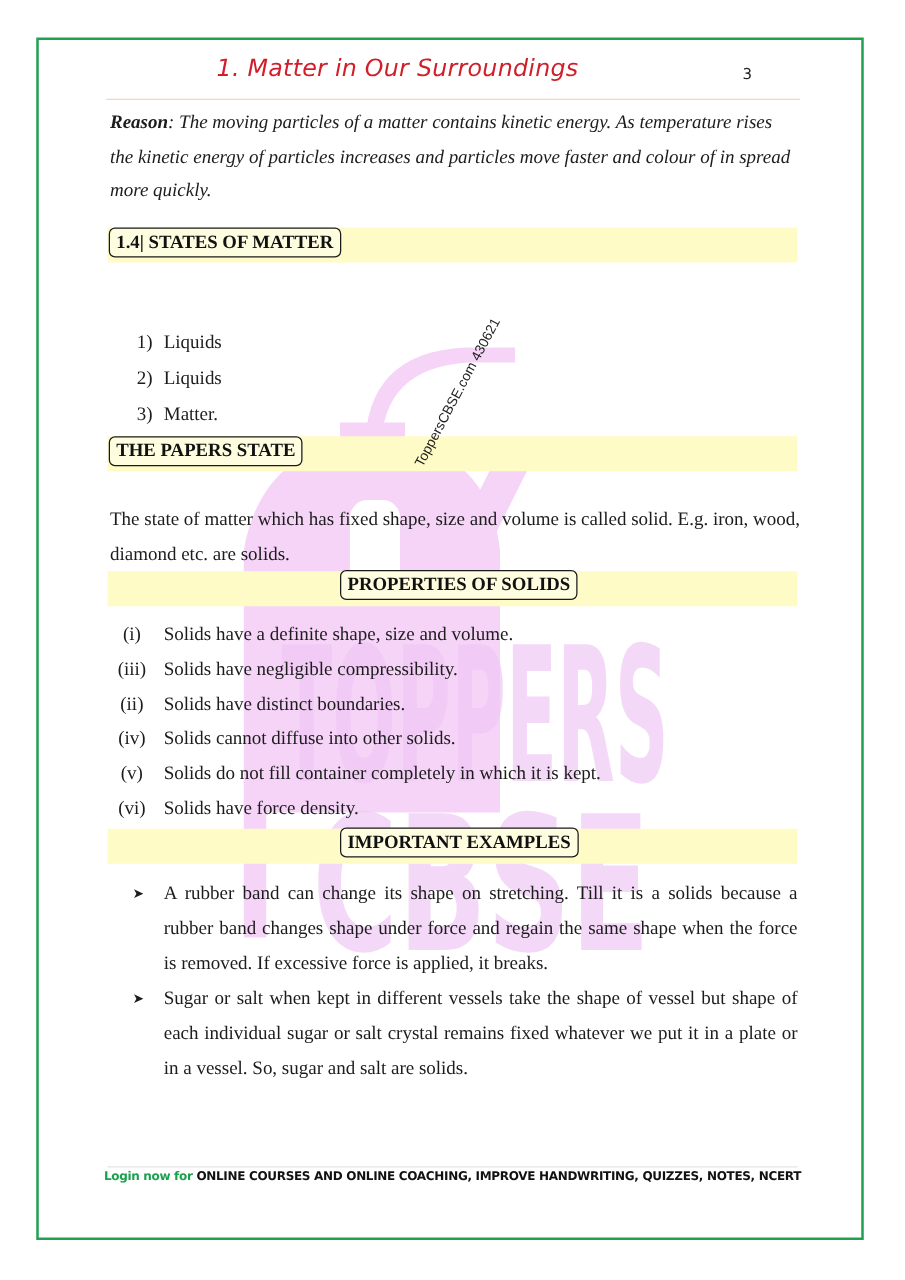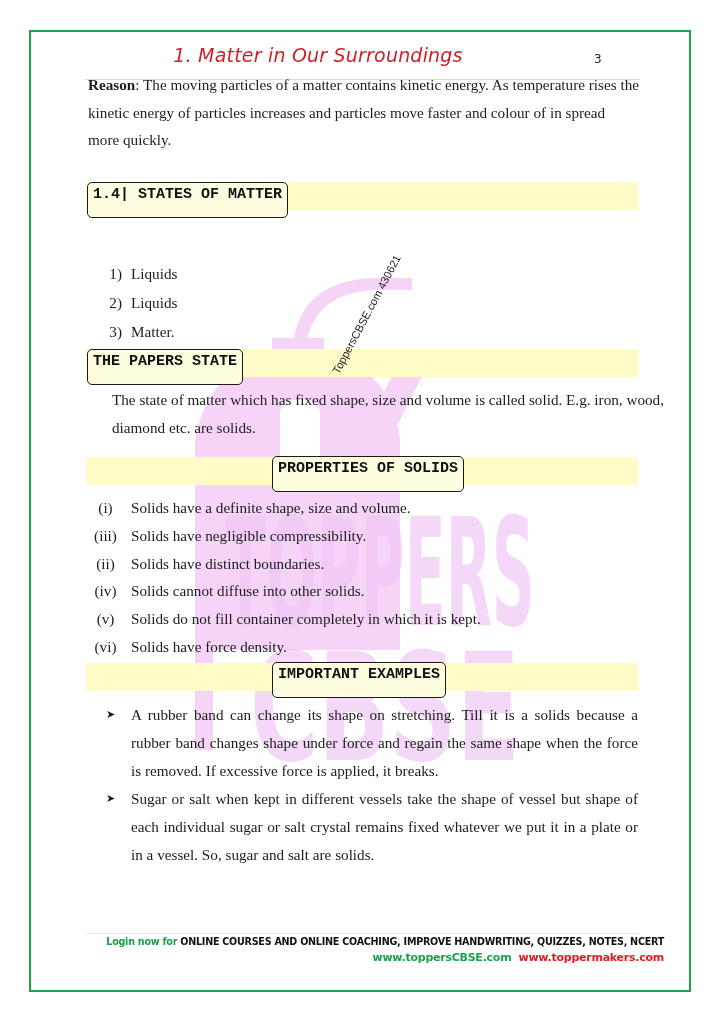--- a/index.html
+++ b/index.html
@@ -6,32 +6,32 @@
     body { width: 724px; height: 1024px; position: relative; overflow: hidden; font-family: "DejaVu Serif", serif; color: #1a1a1a; }
     .page-border { position: absolute; left: 29px; top: 30px; width: 662px; height: 962px; border: 2px solid #22a052; box-sizing: border-box; }
     .watermark { position: absolute; left: 0; top: 0; width: 724px; height: 1024px; pointer-events: none; z-index: 0; }
     .content { position: absolute; left: 0; top: 0; width: 724px; height: 1024px; z-index: 1; }
     .header-title { position: absolute; left: 0; width: 636px; top: 44px; text-align: center; font-family: "DejaVu Sans", sans-serif; font-style: italic; color: #d01f2a; font-size: 19px; letter-spacing: 0.2px; }
     .page-number { position: absolute; left: 594px; top: 52px; font-family: "DejaVu Sans", sans-serif; font-size: 12px; color: #222; }
     .header-rule { position: absolute; left: 85px; top: 79px; width: 555px; height: 0; border-top: 1.5px solid #f2d5bd; }
     .para { position: absolute; left: 88px; width: 552px; font-family: "Liberation Serif", serif; font-size: 15.2px; line-height: 27.5px; color: #1c1c1c; }
     .para b { font-weight: bold; }
     .band { position: absolute; left: 86px; width: 552px; height: 28px; background: #fffbc7; }
-    .heading-box { position: absolute; height: 36px; border: 1.6px solid #1a1a1a; border-radius: 5px; background: #fffde0; font-family: Liberation Mono, monospace; font-weight: bold; font-size: 15px; line-height: 23px; padding: 0 5px; box-sizing: border-box; white-space: nowrap; color: #111; }
+    .heading-box { position: absolute; height: 24px; border: 1.6px solid #1a1a1a; border-radius: 5px; background: #fffde0; font-family: Liberation Serif, serif; font-weight: bold; font-size: 15px; line-height: 23px; padding: 0 5px; box-sizing: border-box; white-space: nowrap; color: #111; }
     .num-list { position: absolute; left: 88px; width: 520px; list-style: none; margin: 0; padding: 0; font-family: "Liberation Serif", serif; font-size: 15.2px; color: #1c1c1c; }
     .num-list li { height: 29px; line-height: 29px; position: relative; }
     .num-list .marker { position: absolute; width: 34px; text-align: right; left: 0; }
     .num-list .txt { position: absolute; left: 43px; }
     .roman-list li { height: 27.8px; line-height: 27.8px; }
     .roman-list .marker { width: 35px; text-align: center; }
     .bullet-list { position: absolute; left: 104px; width: 534px; list-style: none; margin: 0; padding: 0; font-family: "Liberation Serif", serif; font-size: 15.2px; line-height: 28px; color: #1c1c1c; }
     .bullet-list li { position: relative; padding-left: 27px; text-align: justify; }
     .bullet-list .arrow { position: absolute; left: 2px; top: 0; font-size: 11px; font-family: "DejaVu Sans", sans-serif; }
     .footer-rule { position: absolute; left: 86px; top: 933px; width: 552px; border-top: 1px solid #e5e5e5; }
-    .footer { position: absolute; left: 60px; width: 604px; top: 935px; text-align: right; font-family: "DejaVu Sans", sans-serif; font-size: 9.6px; font-weight: bold; line-height: 14.5px; color: #111; letter-spacing: -0.25px; }
+    .footer { position: absolute; left: 60px; width: 604px; top: 935px; text-align: center; font-family: "DejaVu Sans", sans-serif; font-size: 9.6px; font-weight: bold; line-height: 14.5px; color: #111; letter-spacing: -0.25px; }
     .footer .green { color: #19a14c; }
     .footer .red { color: #e01b24; }
     .diag-text { position: absolute; left: 330px; top: 370px; transform: rotate(-62deg); transform-origin: left top; font-family: "Liberation Sans", sans-serif; font-size: 11px; color: #222; white-space: nowrap; z-index: 2; }
   </style>
 </head>
 <body>
 
 <div class="page-border"></div>
 
 <svg class="watermark" viewBox="0 0 724 1024" xmlns="http://www.w3.org/2000/svg">
@@ -54,21 +54,21 @@
     <text x="225" y="625" font-size="150" textLength="310" lengthAdjust="spacingAndGlyphs">TOPPERS</text>
     <text x="250" y="760" font-size="150" textLength="270" lengthAdjust="spacingAndGlyphs">CBSE</text>
   </g>
 </svg>
 
 <div class="content">
   <div class="header-title">1. Matter in Our Surroundings</div>
   <div class="page-number">3</div>
   <div class="header-rule"></div>
 
-  <div class="para" style="top:71px;">
+  <div class="para" style="top:84px;font-style:italic;">
     <b>Reason</b><span>: The moving particles of a matter contains kinetic energy. As temperature rises the kinetic energy of particles increases and particles move faster and colour of in spread more quickly.</span>
   </div>
 
   <div class="band" style="top:182px;"></div>
   <div class="heading-box" style="left:87px; top:182px;">1.4| STATES OF MATTER</div>
 
 
   <ul class="num-list" style="top:259px;">
     <li>
       <span class="marker">1)</span>
@@ -80,21 +80,21 @@
     </li>
     <li>
       <span class="marker">3)</span>
       <span class="txt">Matter.</span>
     </li>
   </ul>
 
   <div class="band" style="top:349px;"></div>
   <div class="heading-box" style="left:87px; top:349px;">THE PAPERS STATE</div>
 
-  <div class="para" style="top:386px; text-align:justify;margin-left:24px;">The state of matter which has fixed shape, size and volume is called solid. E.g. iron, wood, diamond etc. are solids.</div>
+  <div class="para" style="top:402px; text-align:justify;">The state of matter which has fixed shape, size and volume is called solid. E.g. iron, wood, diamond etc. are solids.</div>
 
   <div class="band" style="top:457px;"></div>
   <div class="heading-box" style="left:272px; top:456px;">PROPERTIES OF SOLIDS</div>
 
   <ul class="num-list roman-list" style="top:494px;">
     <li>
       <span class="marker">(i)</span>
       <span class="txt">Solids have a definite shape, size and volume.</span>
     </li>
     <li>
@@ -131,17 +131,14 @@
       <span class="arrow">➤</span>
       <span>Sugar or salt when kept in different vessels take the shape of vessel but shape of each individual sugar or salt crystal remains fixed whatever we put it in a plate or in a vessel. So, sugar and salt are solids.</span>
     </li>
   </ul>
 
   <div class="diag-text">ToppersCBSE.com  430621</div>
 
   <div class="footer-rule"></div>
   <div class="footer">
     <div><span class="green">Login now for</span><span> ONLINE COURSES AND ONLINE COACHING, IMPROVE HANDWRITING, QUIZZES, NOTES, NCERT</span></div>
-    <div style="font-size:11px; margin-top:1px;">
-      <span class="green">www.toppersCBSE.com</span>&nbsp;&nbsp;<span class="red">www.toppermakers.com</span>
-    </div>
   </div>
 </div>
 
 </body></html>

